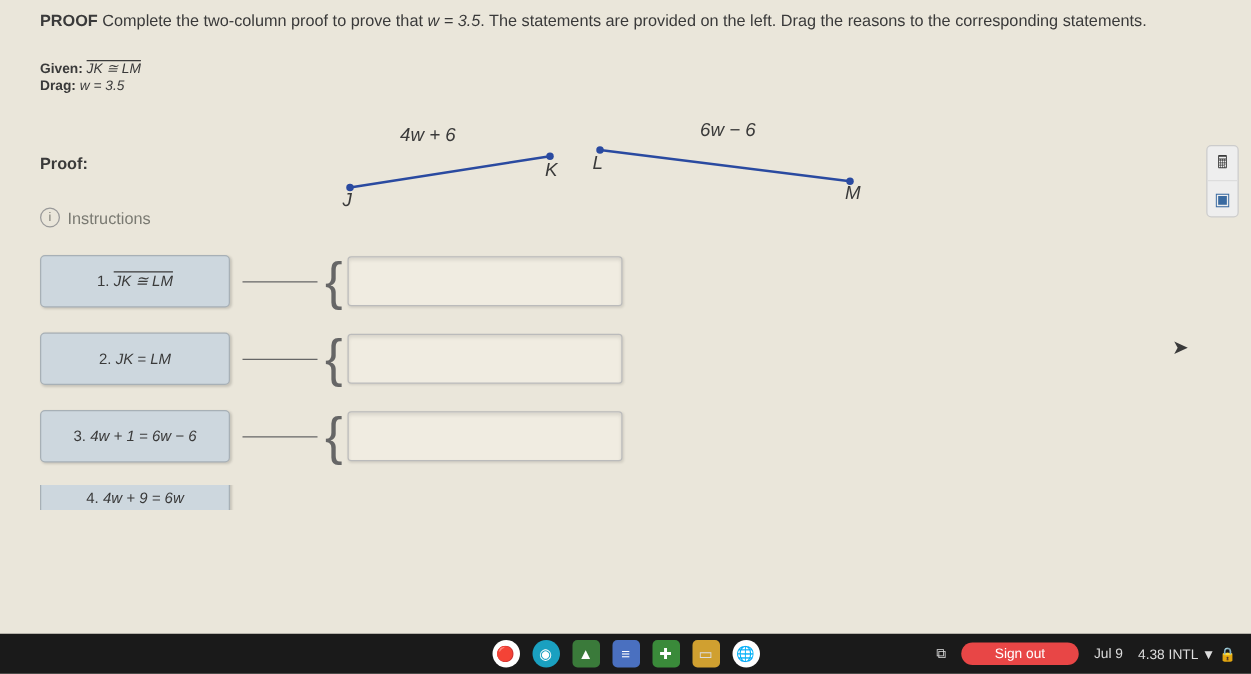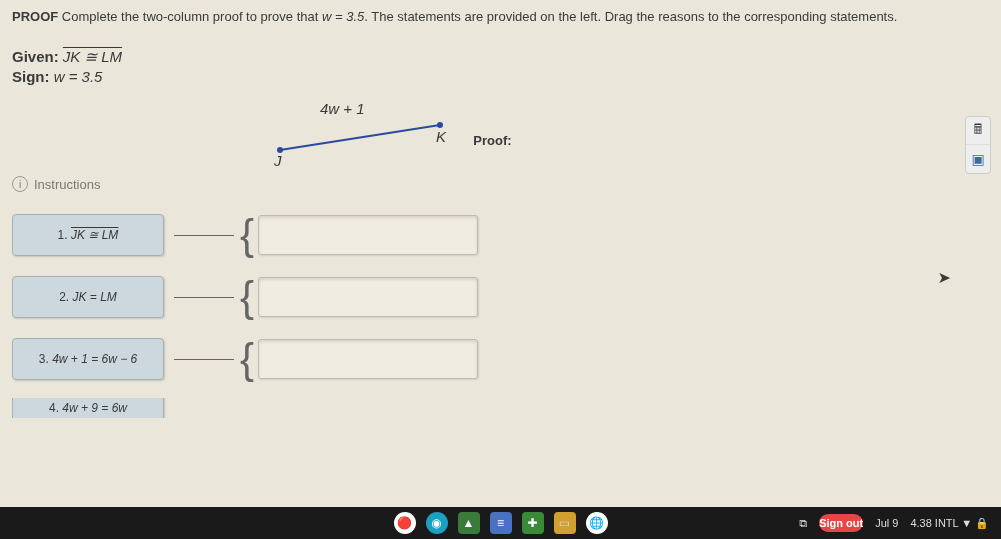--- a/index.html
+++ b/index.html
@@ -9,29 +9,29 @@
   width: 1001px;
   height: 539px;
   position: relative;
   color: #3a3a3a;
   overflow: hidden;
 }
 .page {
   background: #eae6da;
   width: 100%;
   height: 100%;
-  padding: 8px 28px 0 12px;
+  padding: 8px 28px 0 32px;
   position: relative;
 }
 .problem-header { font-size: 13px; margin-bottom: 4px; line-height: 1.4; }
 .problem-header b { font-weight: bold; }
-.given-prove { margin-top: 22px; font-size: 15px; }
+.given-prove { margin-top: 22px; font-size: 11px; }
 .given-prove .row { margin-bottom: 2px; }
 .overline { text-decoration: overline; font-style: italic; }
-.proof-label { margin-top: 48px; font-weight: bold; font-size: 13px; text-align: center; }
+.proof-label { margin-top: 48px; font-weight: bold; font-size: 13px; }
 .instructions { margin-top: 28px; display: flex; align-items: center; gap: 6px; color: #7a7a72; font-size: 13px; }
 .instructions .icircle { width: 16px; height: 16px; border: 1px solid #999; border-radius: 50%; display: inline-flex; align-items: center; justify-content: center; font-size: 10px; }
 .diagram {
   position: absolute;
   left: 270px;
   top: 100px;
   width: 450px;
   height: 80px;
 }
 .segment-wrap { position: absolute; }
@@ -70,51 +70,61 @@
 .cursor { position: absolute; right: 50px; top: 268px; font-size: 16px; }
 .taskbar {
   position: absolute; left: 0; bottom: 0; width: 100%;
   height: 32px; background: #1a1a1a;
   display: flex; align-items: center; padding: 0 12px;
   gap: 10px; font-size: 11px; color: #ddd;
 }
 .tb-center { position: absolute; left: 50%; transform: translateX(-50%); display: flex; gap: 10px; align-items: center; }
 .tb-dot { width: 22px; height: 22px; border-radius: 50%; display:flex; align-items:center; justify-content:center; font-size: 12px; }
 .tb-right { margin-left: auto; display: flex; align-items: center; gap: 12px; }
-.signout { background: #e84646; color: #fff; border-radius: 12px; padding: 3px 0; font-size: 11px; font-weight: bold; }
+.signout { background: #e84646; color: #fff; border-radius: 12px; padding: 3px 27px; font-size: 11px; }
 </style>
 </head>
 <body>
 
 <div class="page">
   <div class="problem-header">
     <b>PROOF</b><span> Complete the two-column proof to prove that </span><i>w = 3.5</i><span>. The statements are provided on the left. Drag the reasons to the corresponding statements.</span>
   </div>
 
   <div class="given-prove">
     <div class="row">
       <b>Given: </b>
       <span class="overline">JK ≅ LM</span>
     </div>
     <div class="row">
-      <b>Sign: </b>
+      <b>Drag: </b>
       <i>w = 3.5</i>
     </div>
   </div>
 
   <div class="diagram">
     <div class="segment-wrap" style="left:0; top:0; width:180px;">
-      <div class="seg-label" style="left:50px; top:0;">4w + 1</div>
+      <div class="seg-label" style="left:50px; top:0;">4w + 6</div>
       <svg width="180" height="60">
         <line x1="10" y1="50" x2="170" y2="25" stroke="#2a4aa0" stroke-width="2"></line>
         <circle cx="10" cy="50" r="3" fill="#2a4aa0"></circle>
         <circle cx="170" cy="25" r="3" fill="#2a4aa0"></circle>
       </svg>
       <div class="seg-label" style="left:4px; top:52px;">J</div>
       <div class="seg-label" style="left:166px; top:28px;">K</div>
+    </div>
+    <div class="segment-wrap" style="left:200px; top:0; width:220px;">
+      <div class="seg-label" style="left:90px; top:-4px;">6w − 6</div>
+      <svg width="220" height="60">
+        <line x1="10" y1="20" x2="210" y2="45" stroke="#2a4aa0" stroke-width="2"></line>
+        <circle cx="10" cy="20" r="3" fill="#2a4aa0"></circle>
+        <circle cx="210" cy="45" r="3" fill="#2a4aa0"></circle>
+      </svg>
+      <div class="seg-label" style="left:4px; top:22px;">L</div>
+      <div class="seg-label" style="left:206px; top:46px;">M</div>
     </div>
   </div>
 
   <div class="proof-label">Proof:</div>
 
   <div class="instructions">
     <span class="icircle">i</span>
     <span>Instructions</span>
   </div>
 

